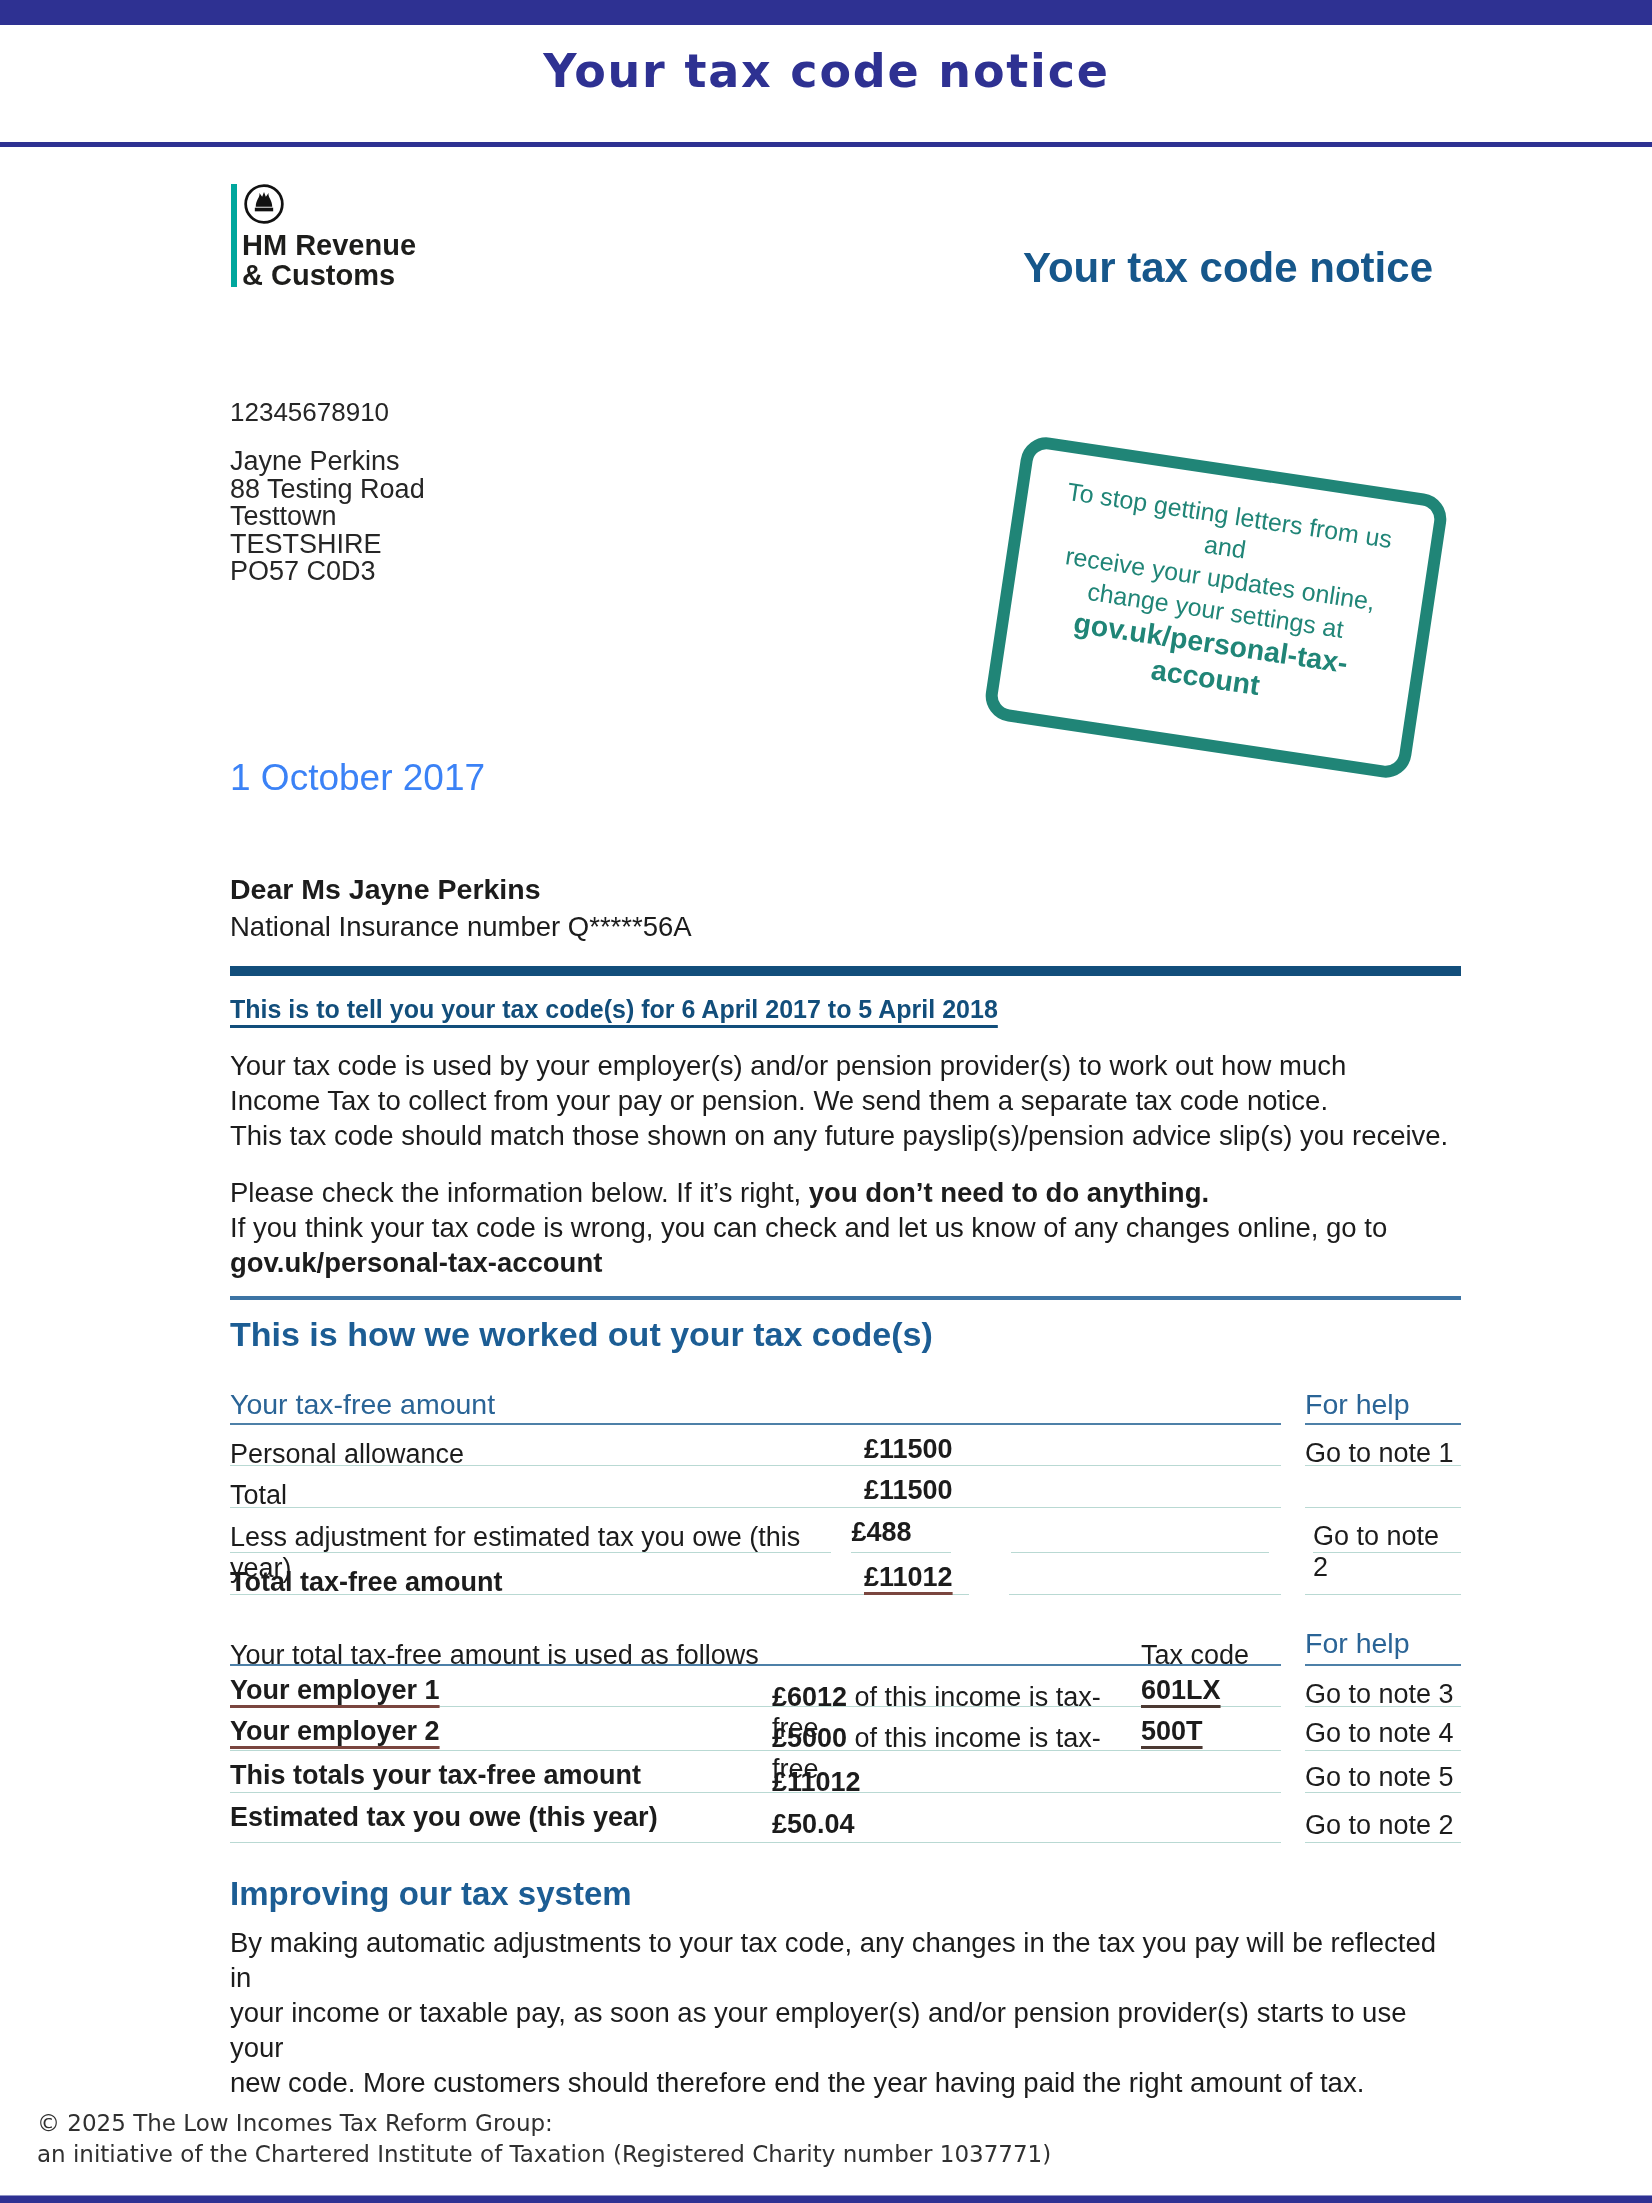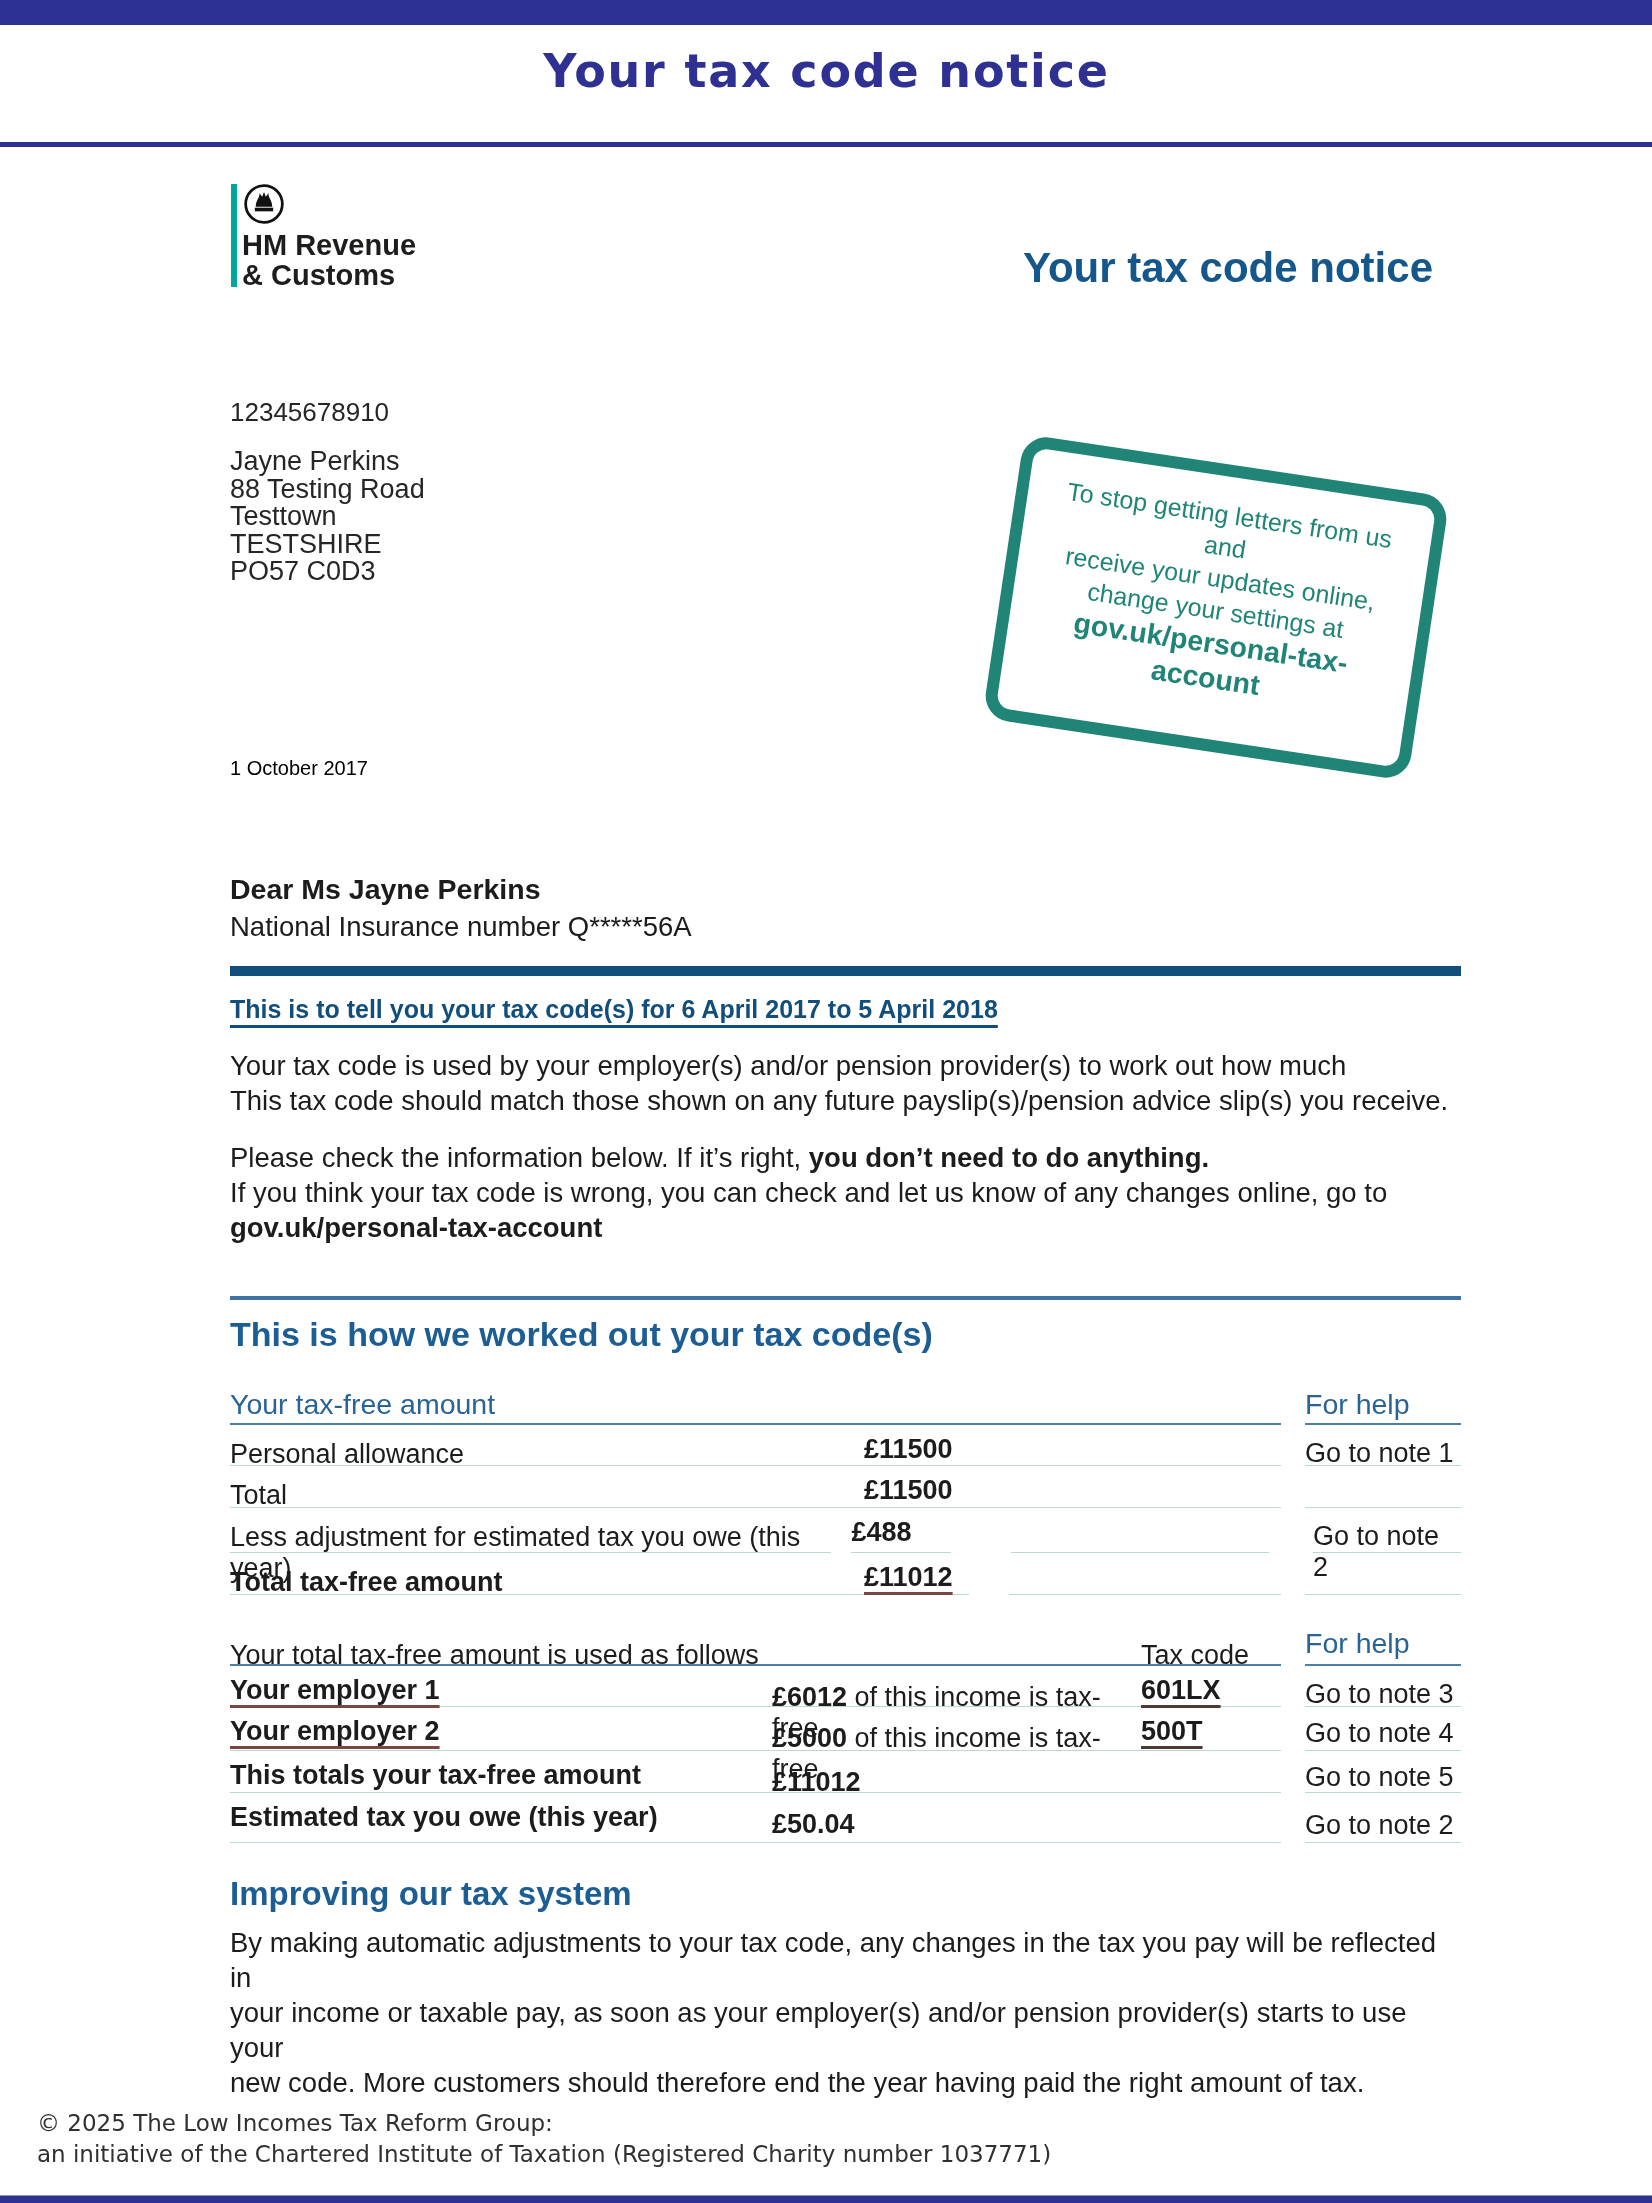--- a/index.html
+++ b/index.html
@@ -15,21 +15,21 @@
 
   
   .teal-bar { position:absolute; left:231px; top:184px; width:5.5px; height:103px; background:#00a79d; }
   .crown-wrap { position:absolute; left:242px; top:182px; width:44px; height:44px; }
   .logo-text { position:absolute; left:242px; top:230px; font-size:29px; font-weight:700; line-height:30px; color:#1d1d1b; }
   .notice-right { position:absolute; top:244px; right:220px; font-size:42px; font-weight:700; color:#16578b; }
 
   
   .ref-number { position:absolute; left:230px; top:397px; font-size:26px; color:#262626; }
   .address { position:absolute; left:230px; top:448px; font-size:27px; line-height:27.5px; color:#262626; }
-  .date-line { position:absolute; left:230px; top:757px; font-size:20px; color:#000000; }
+  .date-line { position:absolute; left:230px; top:757px; font-size:37px; color:#3b82f6; }
 
   
   .stamp { position:absolute; left:1001px; top:464px; width:430px; height:287px;
     border:12px solid #208577; border-radius:26px; transform:rotate(8.5deg);
     color:#208577; text-align:center; padding:22px 24px 0 24px; }
   .stamp .s-line { font-size:25px; line-height:32px; }
   .stamp .s-bold { font-size:28.5px; line-height:35px; font-weight:700; }
 
   
   .dear { position:absolute; left:230px; top:873px; font-size:28.5px; font-weight:700; }
@@ -132,20 +132,21 @@
   <div class="date-line">1 October 2017</div>
 
   <div class="dear">Dear Ms Jayne Perkins</div>
   <div class="ni">National Insurance number Q*****56A</div>
 
   <div class="navy-bar"></div>
   <div class="heading1">This is to tell you your tax code(s) for 6 April 2017 to 5 April 2018</div>
 
   <div class="intro">
     <div class="ln">Your tax code is used by your employer(s) and/or pension provider(s) to work out how much</div>
+    <div class="ln">Income Tax to collect from your pay or pension. We send them a separate tax code notice.</div>
     <div class="ln">This tax code should match those shown on any future payslip(s)/pension advice slip(s) you receive.</div>
     <div class="ln sp"><span>Please check the information below. If it’s right, </span><span class="b">you don’t need to do anything.</span></div>
     <div class="ln">If you think your tax code is wrong, you can check and let us know of any changes online, go to</div>
     <div class="ln b">gov.uk/personal-tax-account</div>
   </div>
 
   <div class="rule2"></div>
   <div class="heading2">This is how we worked out your tax code(s)</div>
 
   <div class="tbl" id="table1">

